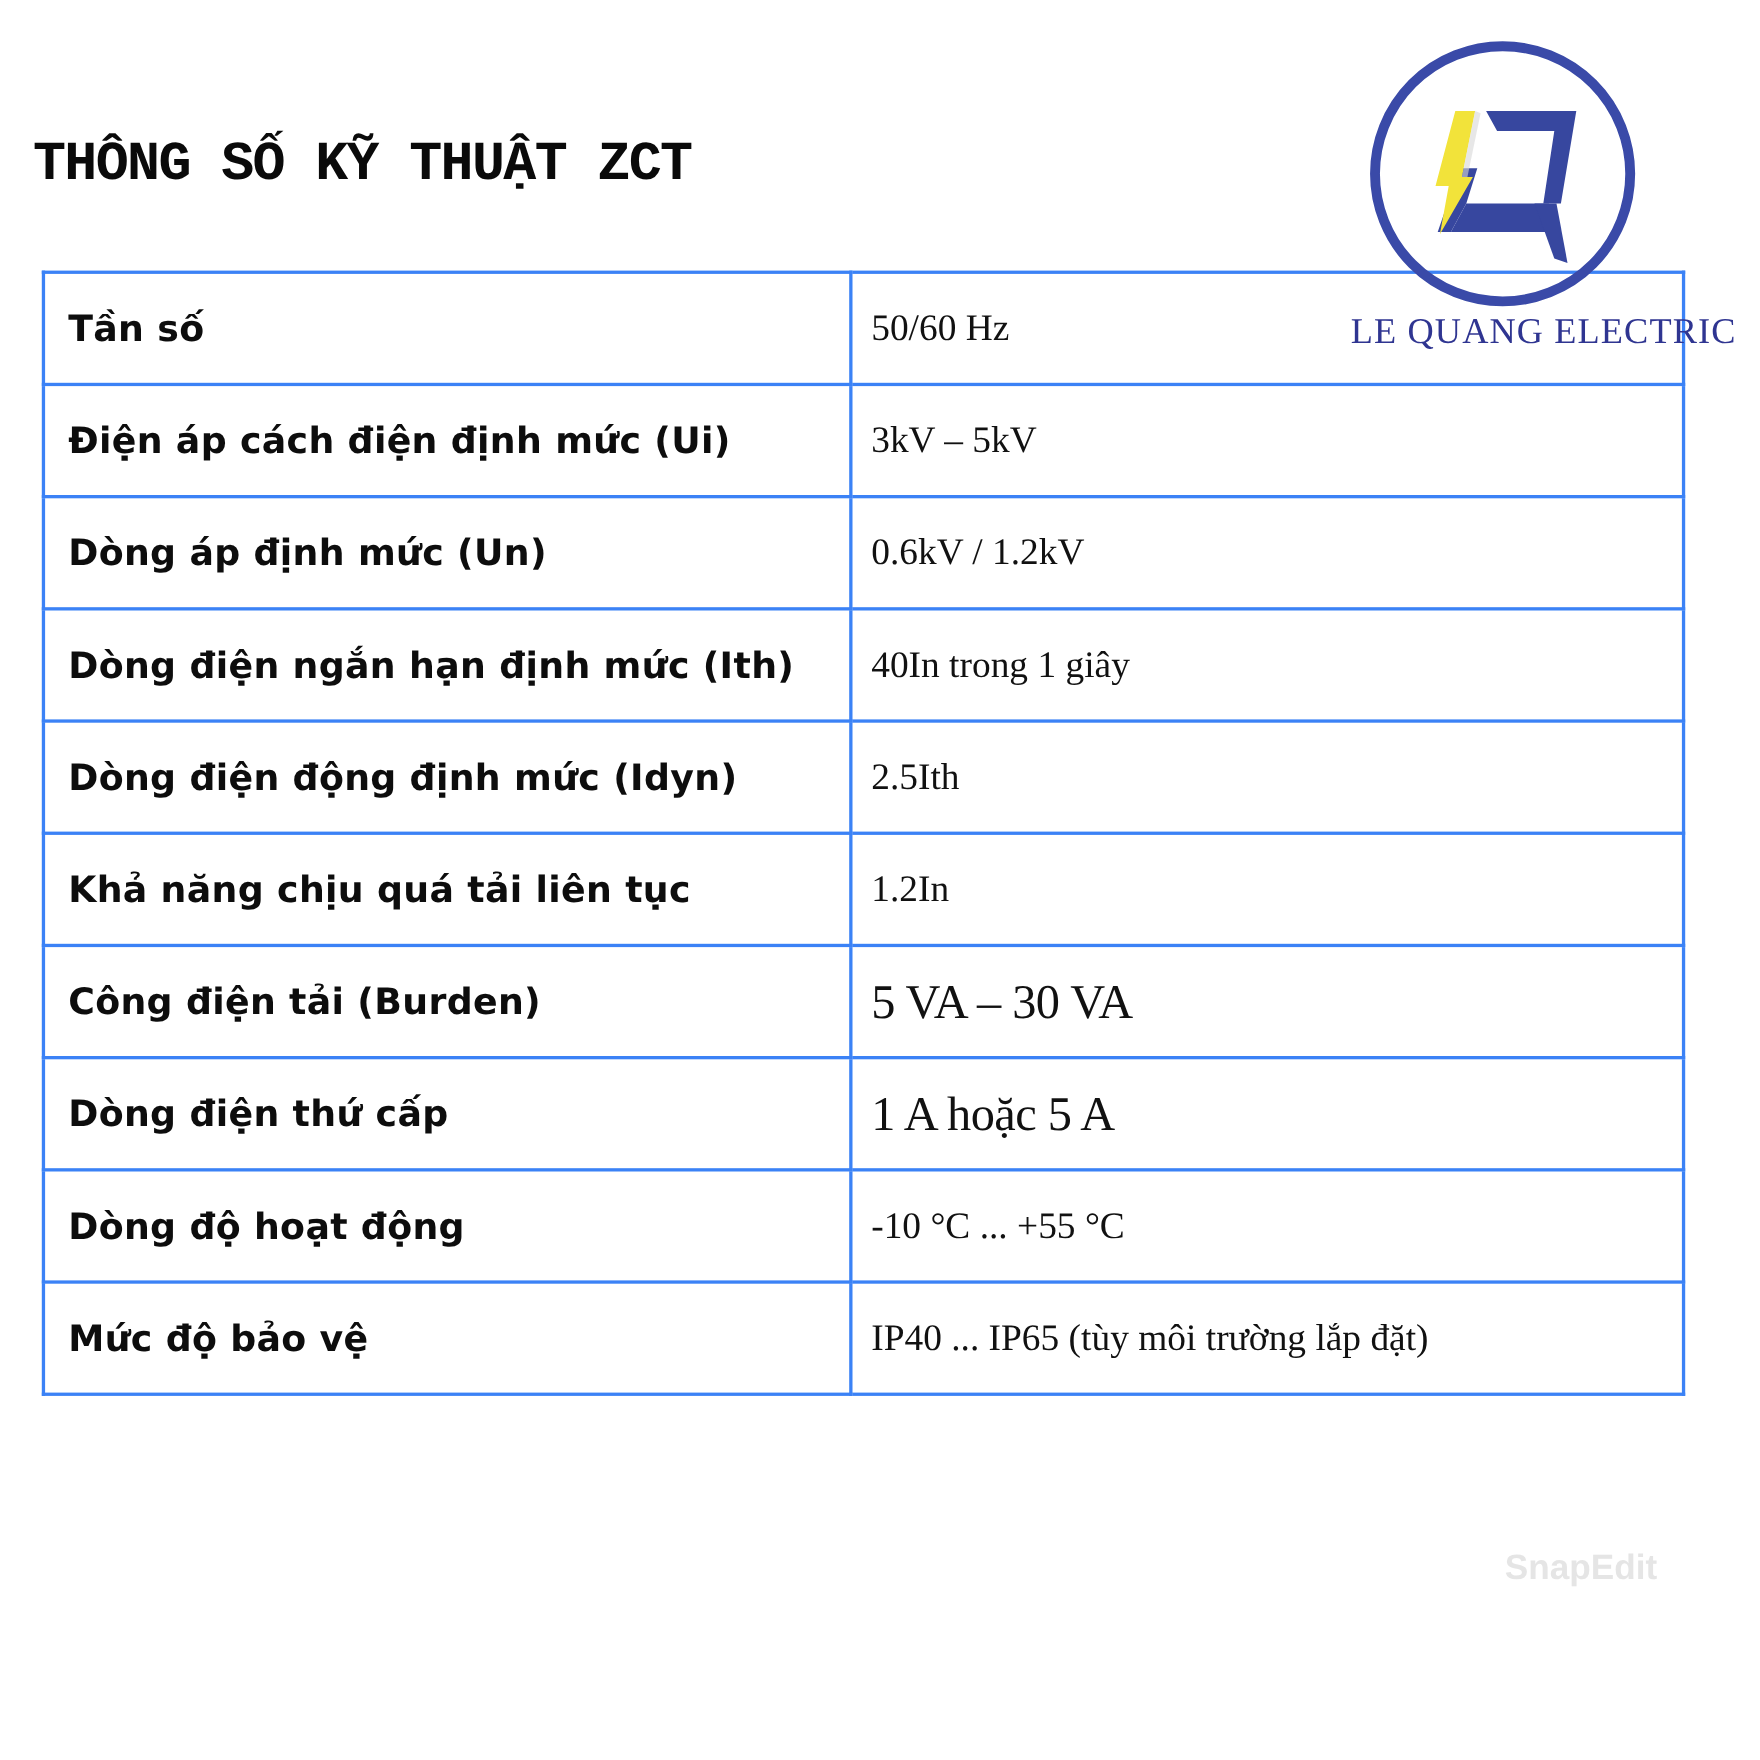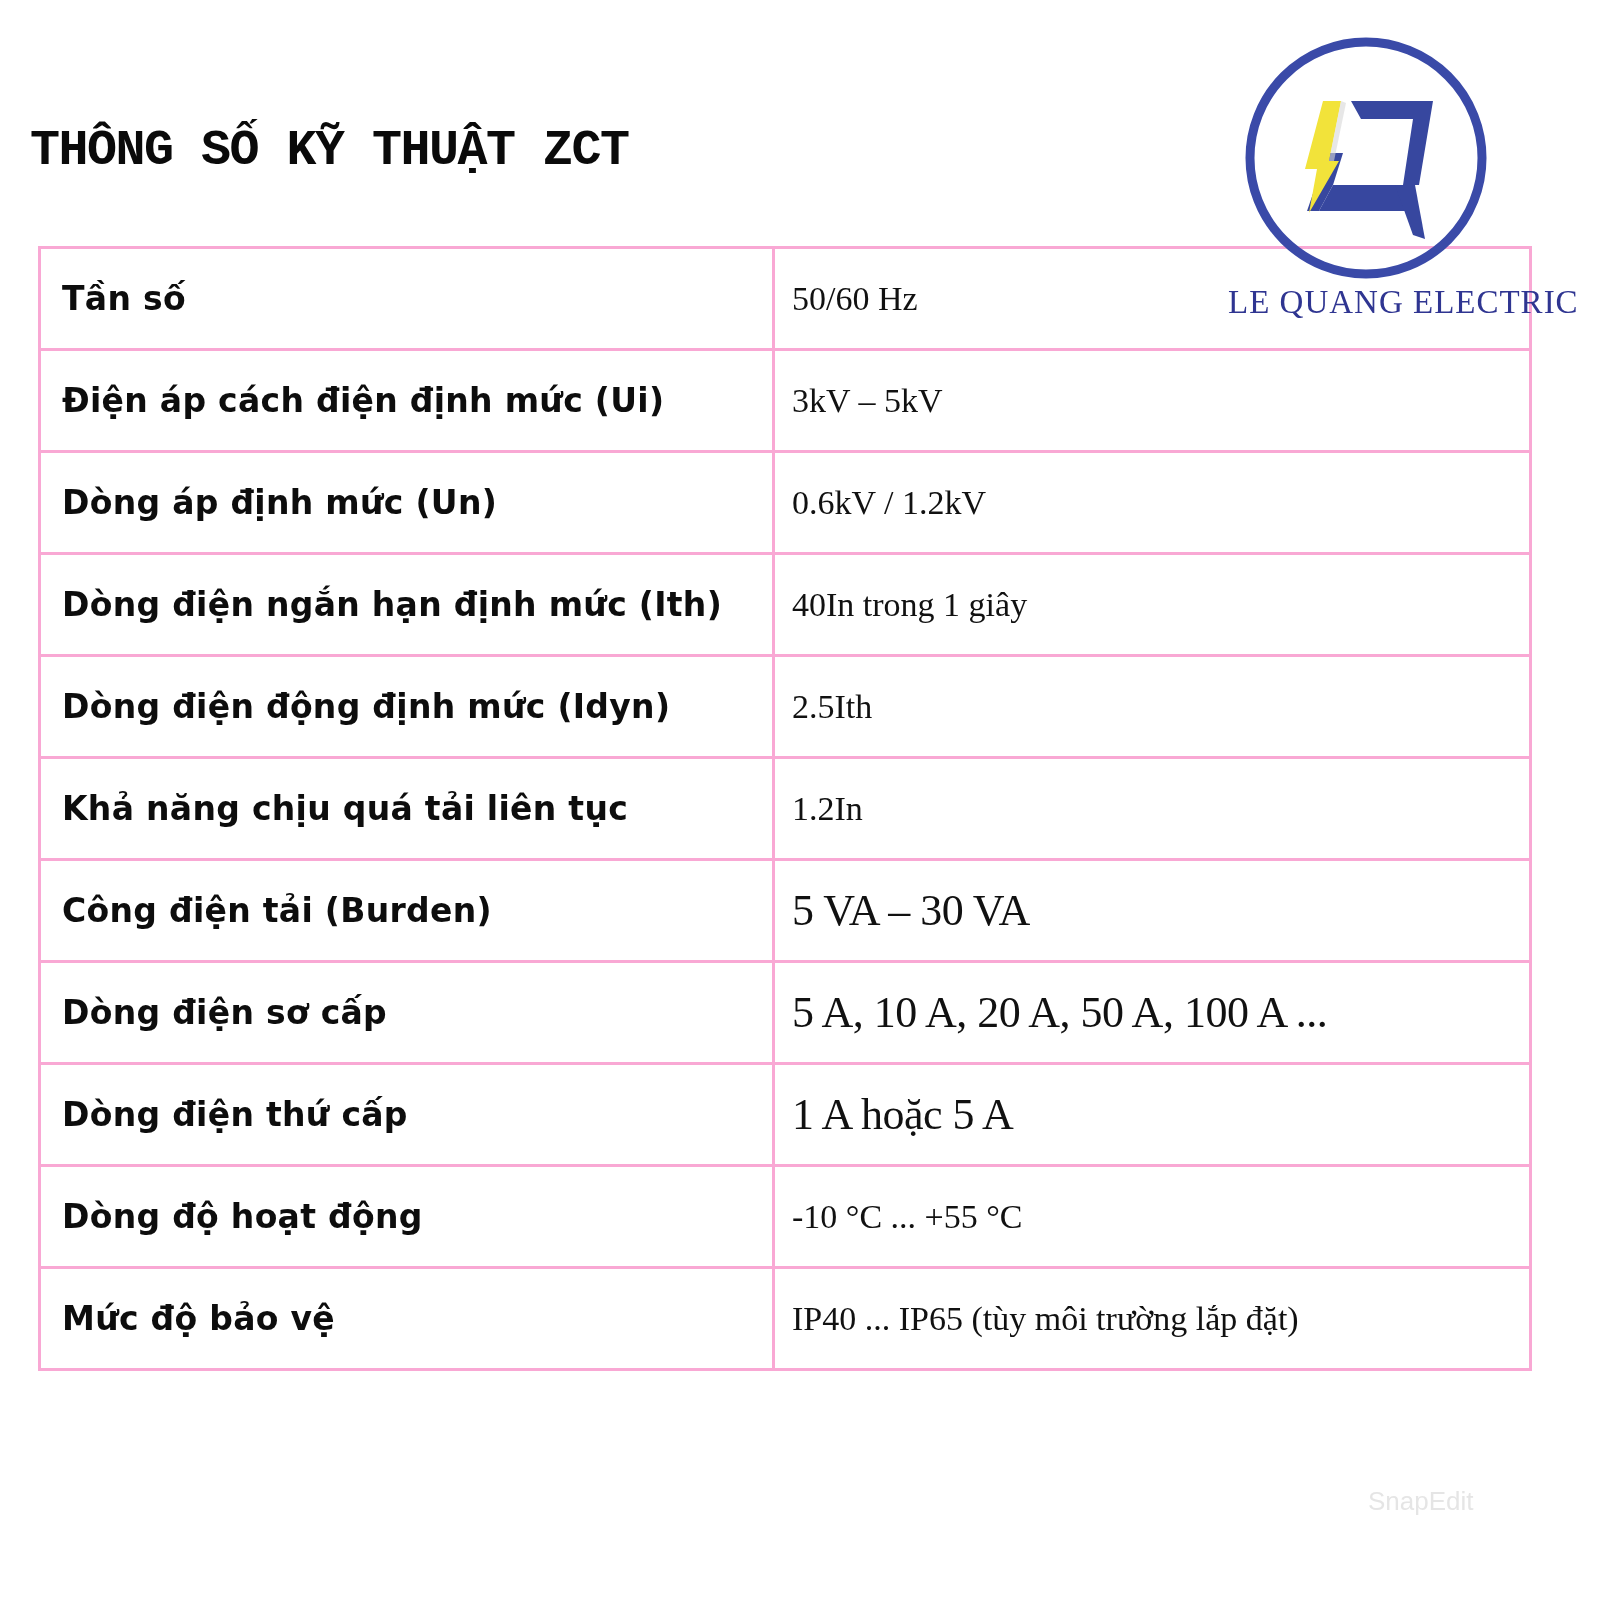--- a/index.html
+++ b/index.html
@@ -11,21 +11,21 @@
     position: absolute; left: 30px; top: 122px;
     font-family: Liberation Mono, monospace; font-weight: bold; font-size: 50px;
     letter-spacing: -1.5px; color: #0a0a0a; white-space: nowrap;
   }
   .spec-table {
     position: absolute; left: 38px; top: 246px; width: 1494px;
     border-collapse: collapse; table-layout: fixed;
     border: 3px solid #111;
   }
   .spec-table td {
-    border: 3px solid #f9a8d4; height: 99px; padding: 0 0 0 21px;
+    border: 3px solid #3b82f6; height: 99px; padding: 0 0 0 21px;
     vertical-align: middle; white-space: nowrap; overflow: hidden;
   }
   .spec-table td.label {
     width: 710px; font-family: "DejaVu Sans", sans-serif; font-weight: bold;
     font-size: 33px; color: #0d0d0d; letter-spacing: 0.3px;
   }
   .spec-table td.value {
     font-family: Liberation Serif, serif; font-size: 34px; color: #111;
     padding-left: 17px;
   }
@@ -34,22 +34,22 @@
   }
   .logo {
     position: absolute; left: 1243px; top: 35px; width: 246px; height: 246px;
   }
   .logo-text {
     position: absolute; left: 1228px; top: 284px;
     font-family: "Liberation Serif", serif; font-size: 33px; color: #2f3591;
     letter-spacing: 1px; white-space: nowrap;
   }
   .watermark {
-    position: absolute; left: 1368px; top: 1486px;
-    font-family: "Liberation Sans", sans-serif; font-weight: normal; font-size: 26px;
+    position: absolute; left: 1368px; top: 1406px;
+    font-family: "Liberation Sans", sans-serif; font-weight: bold; font-size: 32px;
     color: rgba(180,180,180,0.35); white-space: nowrap;
   }
 </style>
 </head>
 <body>
 
 <div class="title">THÔNG SỐ KỸ THUẬT ZCT</div>
 
 <table class="spec-table">
   <tbody>
@@ -75,24 +75,20 @@
     </tr>
     <tr>
       <td class="label">Khả năng chịu quá tải liên tục</td>
       <td class="value">1.2In</td>
     </tr>
     <tr>
       <td class="label">Công điện tải (Burden)</td>
       <td class="value serif">5 VA – 30 VA</td>
     </tr>
     <tr>
-      <td class="label">Dòng điện sơ cấp</td>
-      <td class="value serif">5 A, 10 A, 20 A, 50 A, 100 A ...</td>
-    </tr>
-    <tr>
       <td class="label">Dòng điện thứ cấp</td>
       <td class="value serif">1 A hoặc 5 A</td>
     </tr>
     <tr>
       <td class="label">Dòng độ hoạt động</td>
       <td class="value">-10 °C ... +55 °C</td>
     </tr>
     <tr>
       <td class="label">Mức độ bảo vệ</td>
       <td class="value">IP40 ... IP65 (tùy môi trường lắp đặt)</td>

